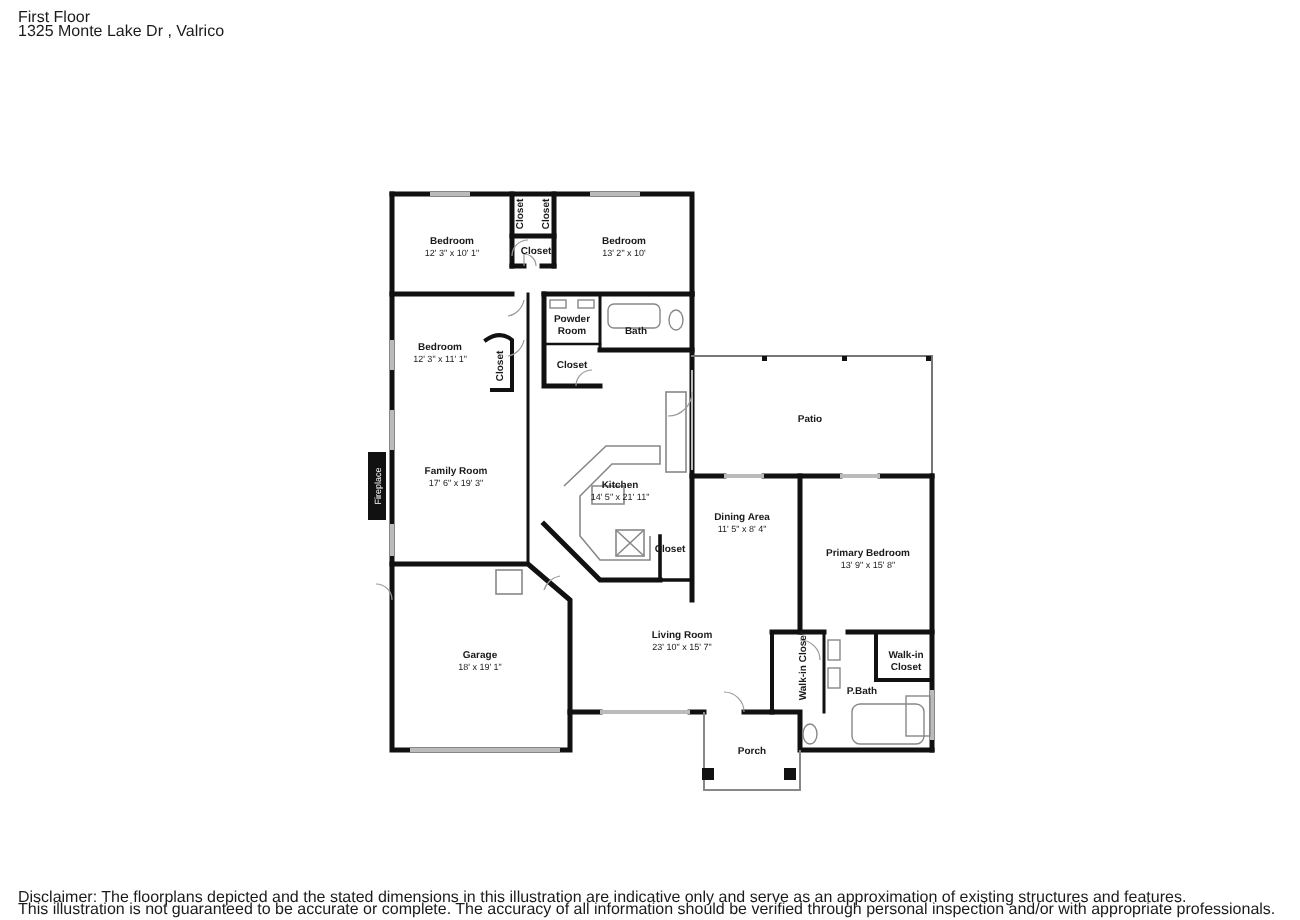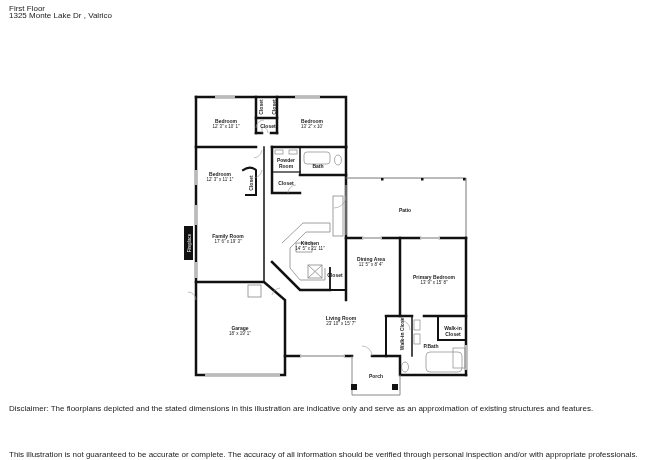--- a/index.html
+++ b/index.html
@@ -8,21 +8,21 @@
   .hdr.addr { top: 11px; text-align: right; }
   .hdr.floor { top: 4px; }
   .plan { position: absolute; left: 0; top: 0; width: 650px; height: 460px; }
   .lbl { position: absolute; text-align: center; transform: translateX(-50%); white-space: nowrap; }
   .lbl .n { font-size: 5px; font-weight: bold; display: block; line-height: 6px; }
   .lbl .d { font-size: 4.5px; display: block; line-height: 6px; }
   .vlbl { position: absolute; font-size: 5px; font-weight: bold; transform: rotate(-90deg); transform-origin: center center; white-space: nowrap; }
   .fp { position: absolute; left: 184px; top: 226px; width: 9px; height: 34px; background: #111; }
   .fp span { position: absolute; left: 50%; top: 50%; color: #fff; font-size: 4.5px; transform: translate(-50%,-50%) rotate(-90deg); white-space: nowrap; }
   .disc { position: absolute; left: 9px; font-size: 8px; line-height: 10px; white-space: nowrap; }
-  .disc.l1 { top: 404px; }
+  .disc.l1 { top: 444px; }
   .disc.l2 { top: 438px; margin-top: 12px; }
 </style>
 </head>
 <body>
 
 <div class="hdr addr">1325 Monte Lake Dr , Valrico</div>
 <div class="hdr floor">First Floor</div>
 
 <svg class="plan" viewBox="0 0 650 460" xmlns="http://www.w3.org/2000/svg">
   <g fill="none" stroke="#111" stroke-width="2.5" stroke-linecap="square">

